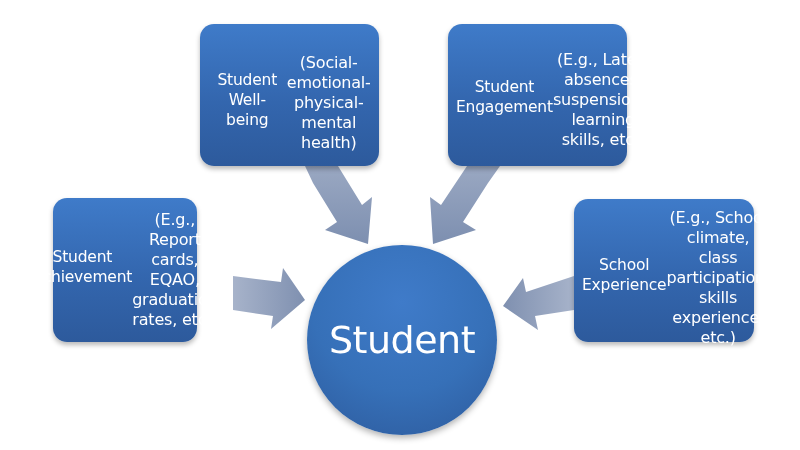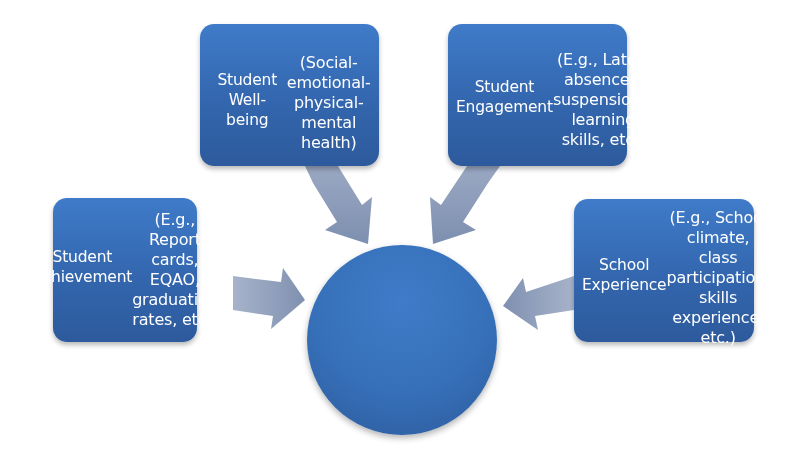--- a/index.html
+++ b/index.html
@@ -126,15 +126,16 @@
     <div class="title">Student Engagement</div>
     <div class="desc" style="width:165px;">(E.g., Lates, absences, suspensions, learning skills, etc.)</div>
   </div>
 
   <div class="box" id="box-experience">
     <div class="title">School Experience</div>
     <div class="desc" style="width:168px;">(E.g., School climate, class participation, skills experience, etc.)</div>
   </div>
 
   <div class="center-circle">
+    <div class="line">Student</div>
   </div>
 
 </div>
 
 </body></html>

